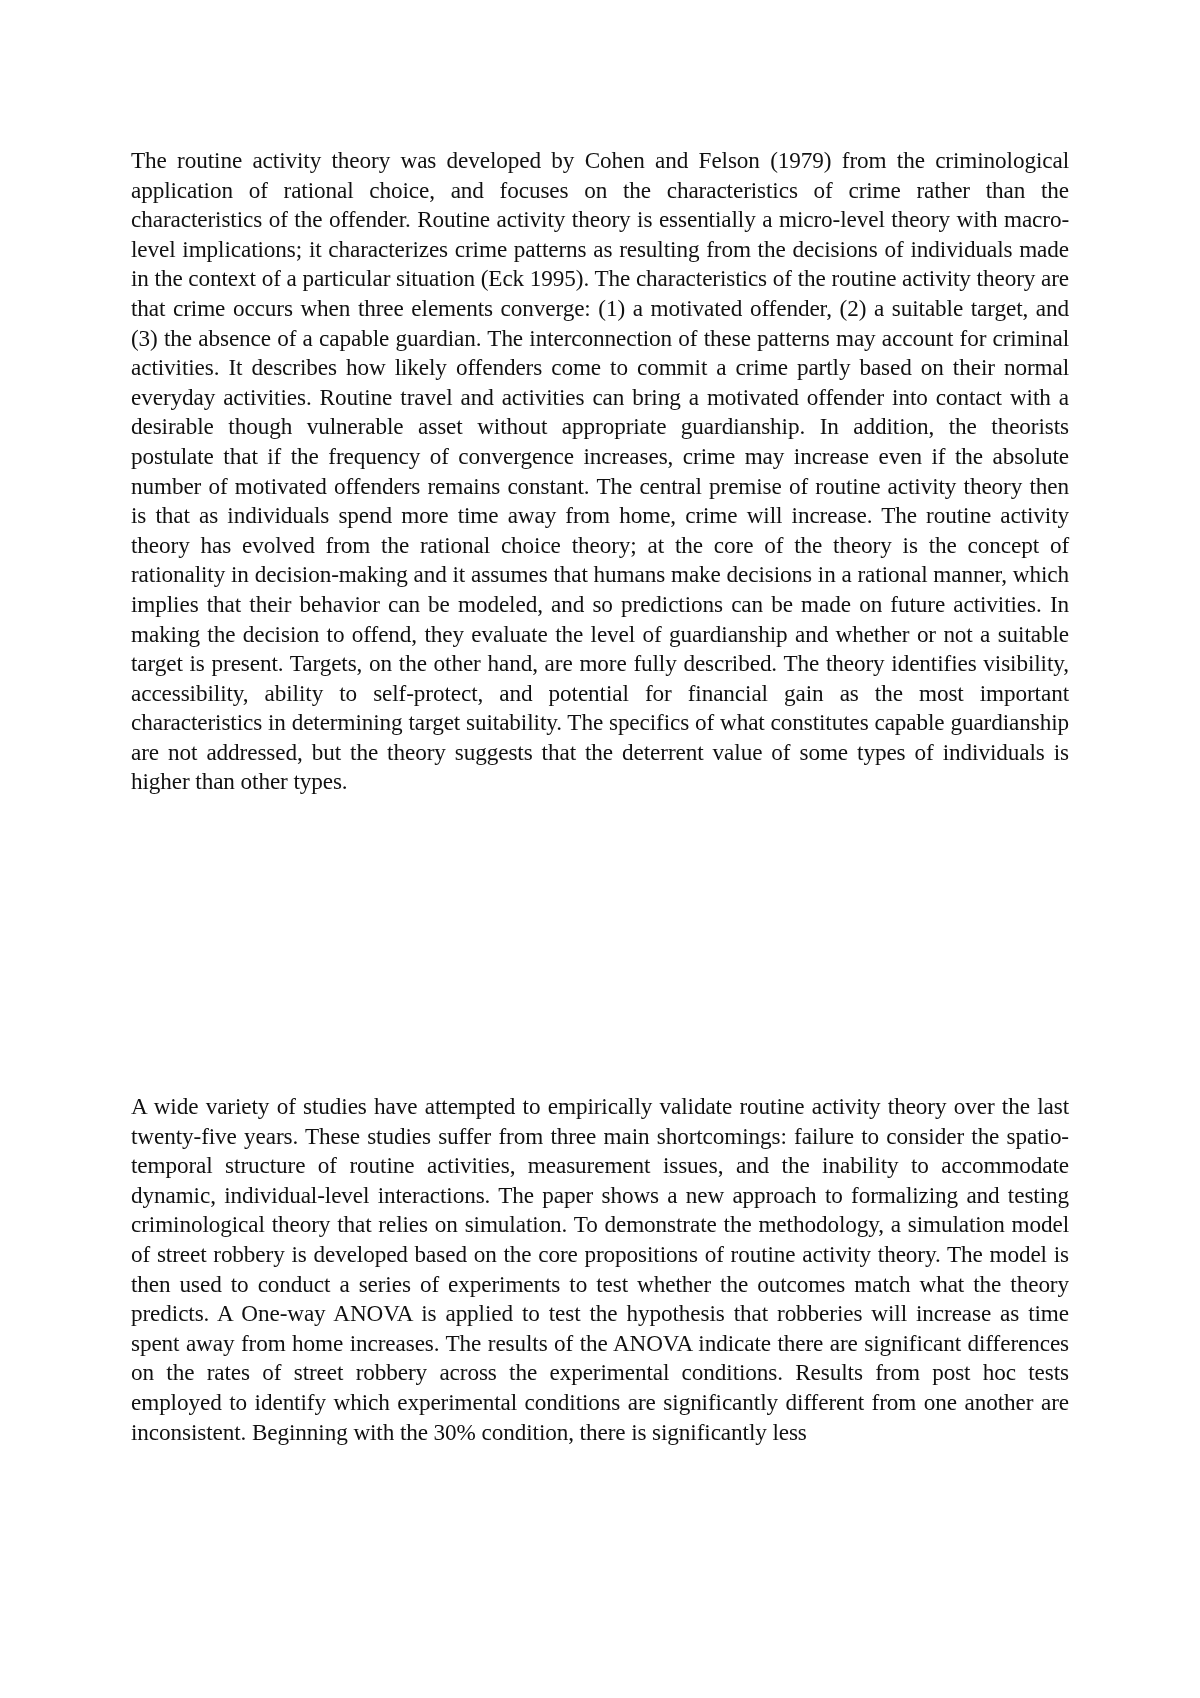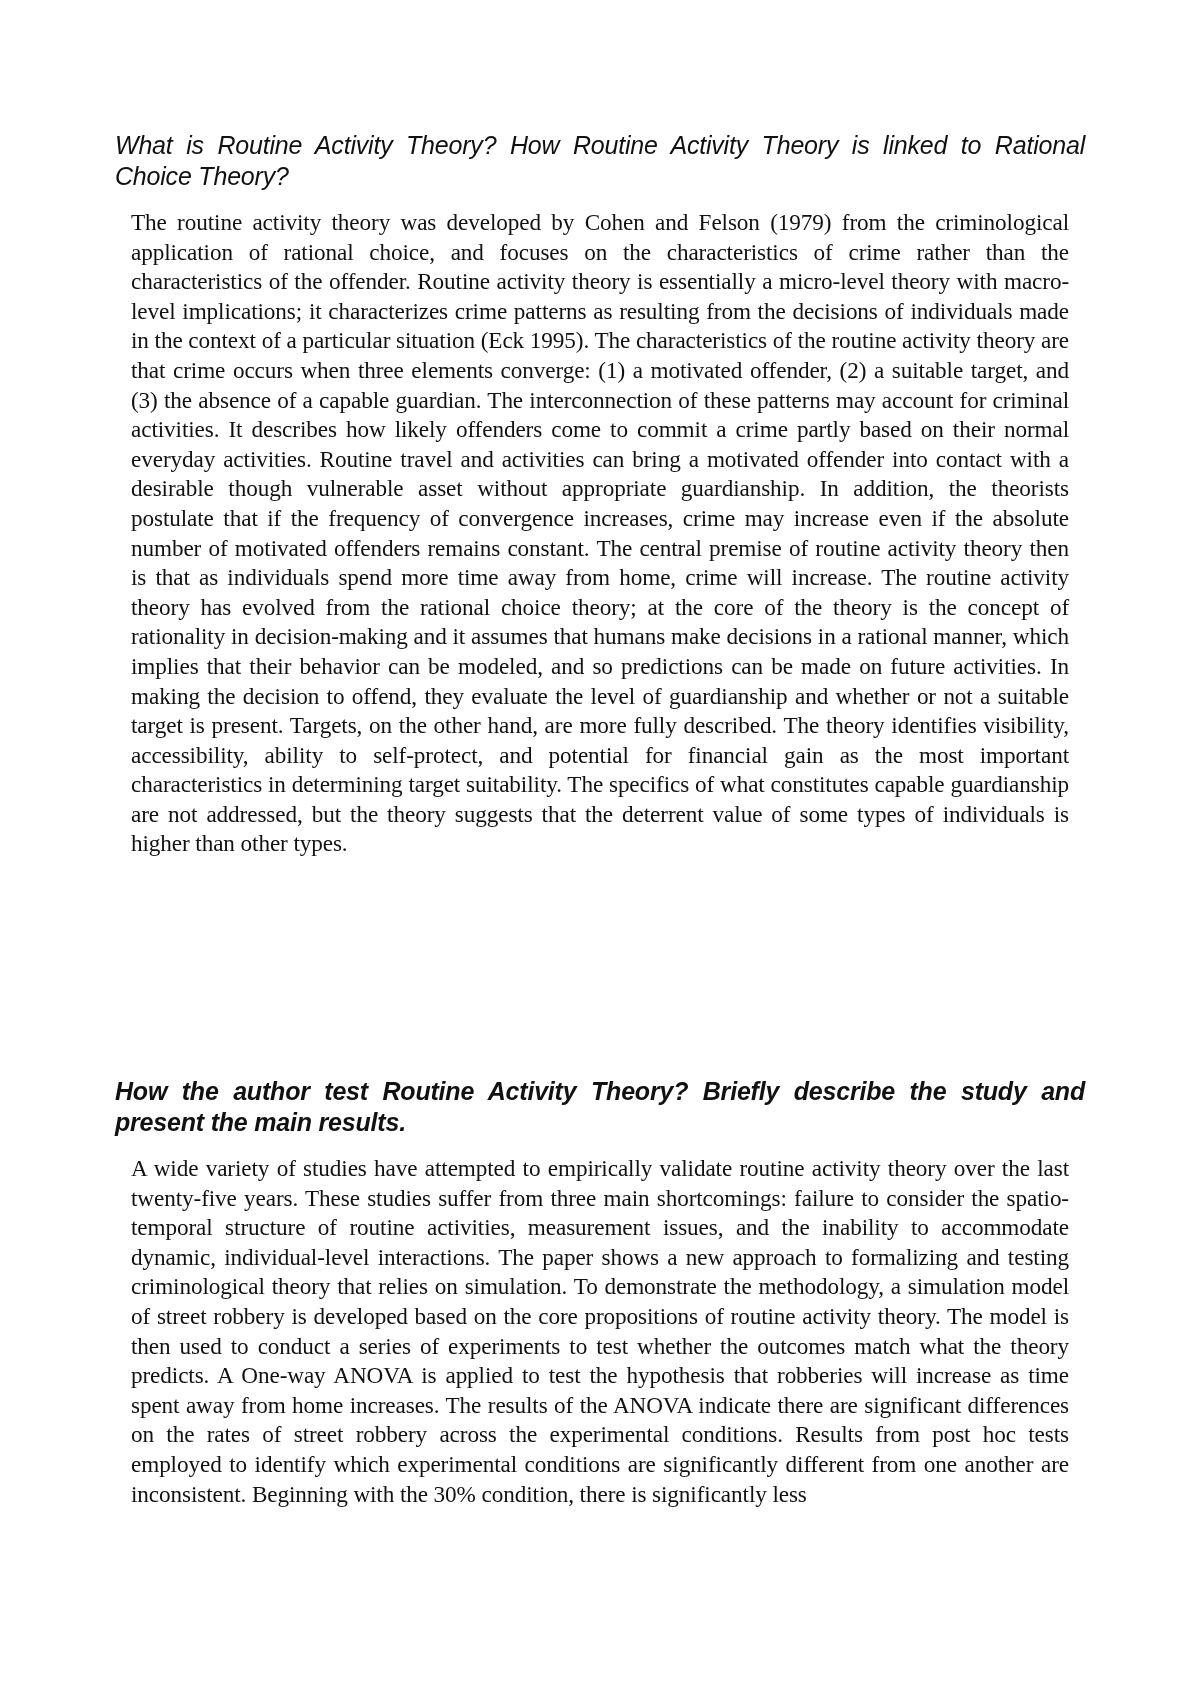--- a/index.html
+++ b/index.html
@@ -25,20 +25,18 @@
       letter-spacing: -0.1px;
     }
     .section1 { position: absolute; top: 0; left: 0; width: 970px; }
     .section2 { position: absolute; top: 946px; left: 0; width: 970px; }
   </style>
 </head>
 <body>
 
 <div class="page">
   <div class="section1">
-    <h2 class="heading normal">What is Routine Activity Theory? How Routine Activity Theory is linked to Rational Choice Theory?</h2>
     <p class="para">The routine activity theory was developed by Cohen and Felson (1979) from the criminological application of rational choice, and focuses on the characteristics of crime rather than the characteristics of the offender. Routine activity theory is essentially a micro-level theory with macro-level implications; it characterizes crime patterns as resulting from the decisions of individuals made in the context of a particular situation (Eck 1995). The characteristics of the routine activity theory are that crime occurs when three elements converge: (1) a motivated offender, (2) a suitable target, and (3) the absence of a capable guardian. The interconnection of these patterns may account for criminal activities. It describes how likely offenders come to commit a crime partly based on their normal everyday activities. Routine travel and activities can bring a motivated offender into contact with a desirable though vulnerable asset without appropriate guardianship. In addition, the theorists postulate that if the frequency of convergence increases, crime may increase even if the absolute number of motivated offenders remains constant. The central premise of routine activity theory then is that as individuals spend more time away from home, crime will increase. The routine activity theory has evolved from the rational choice theory;  at the core of the theory is the concept of rationality in decision-making and it assumes that humans make decisions in a rational manner, which implies that their behavior can be modeled, and so predictions can be made on future activities. In making the decision to offend, they evaluate the level of guardianship and whether or not a suitable target is present. Targets, on the other hand, are more fully described. The theory identifies visibility, accessibility, ability to self-protect, and potential for financial gain as the most important characteristics in determining target suitability. The specifics of what constitutes capable guardianship are not addressed, but the theory suggests that the deterrent value of some types of individuals is higher than other types.</p>
   </div>
   <div class="section2">
-    <h2 class="heading bold">How the author test Routine Activity Theory? Briefly describe the study and present the main results.</h2>
     <p class="para">A wide variety of studies have attempted to empirically validate routine activity theory over the last twenty-five years. These studies suffer from three main shortcomings: failure to consider the spatio-temporal structure of routine activities, measurement issues, and the inability to accommodate dynamic, individual-level interactions. The paper shows a new approach to formalizing and testing criminological theory that relies on simulation. To demonstrate the methodology, a simulation model of street robbery is developed based on the core propositions of routine activity theory. The model is then used to conduct a series of experiments to test whether the outcomes match what the theory predicts. A One-way ANOVA is applied to test the hypothesis that robberies will increase as time spent away from home increases. The results of the ANOVA indicate there are significant differences on the rates of street robbery across the experimental conditions. Results from post hoc tests employed to identify which experimental conditions are significantly different from one another are inconsistent. Beginning with the 30% condition, there is significantly less</p>
   </div>
 </div>
 
 </body></html>

